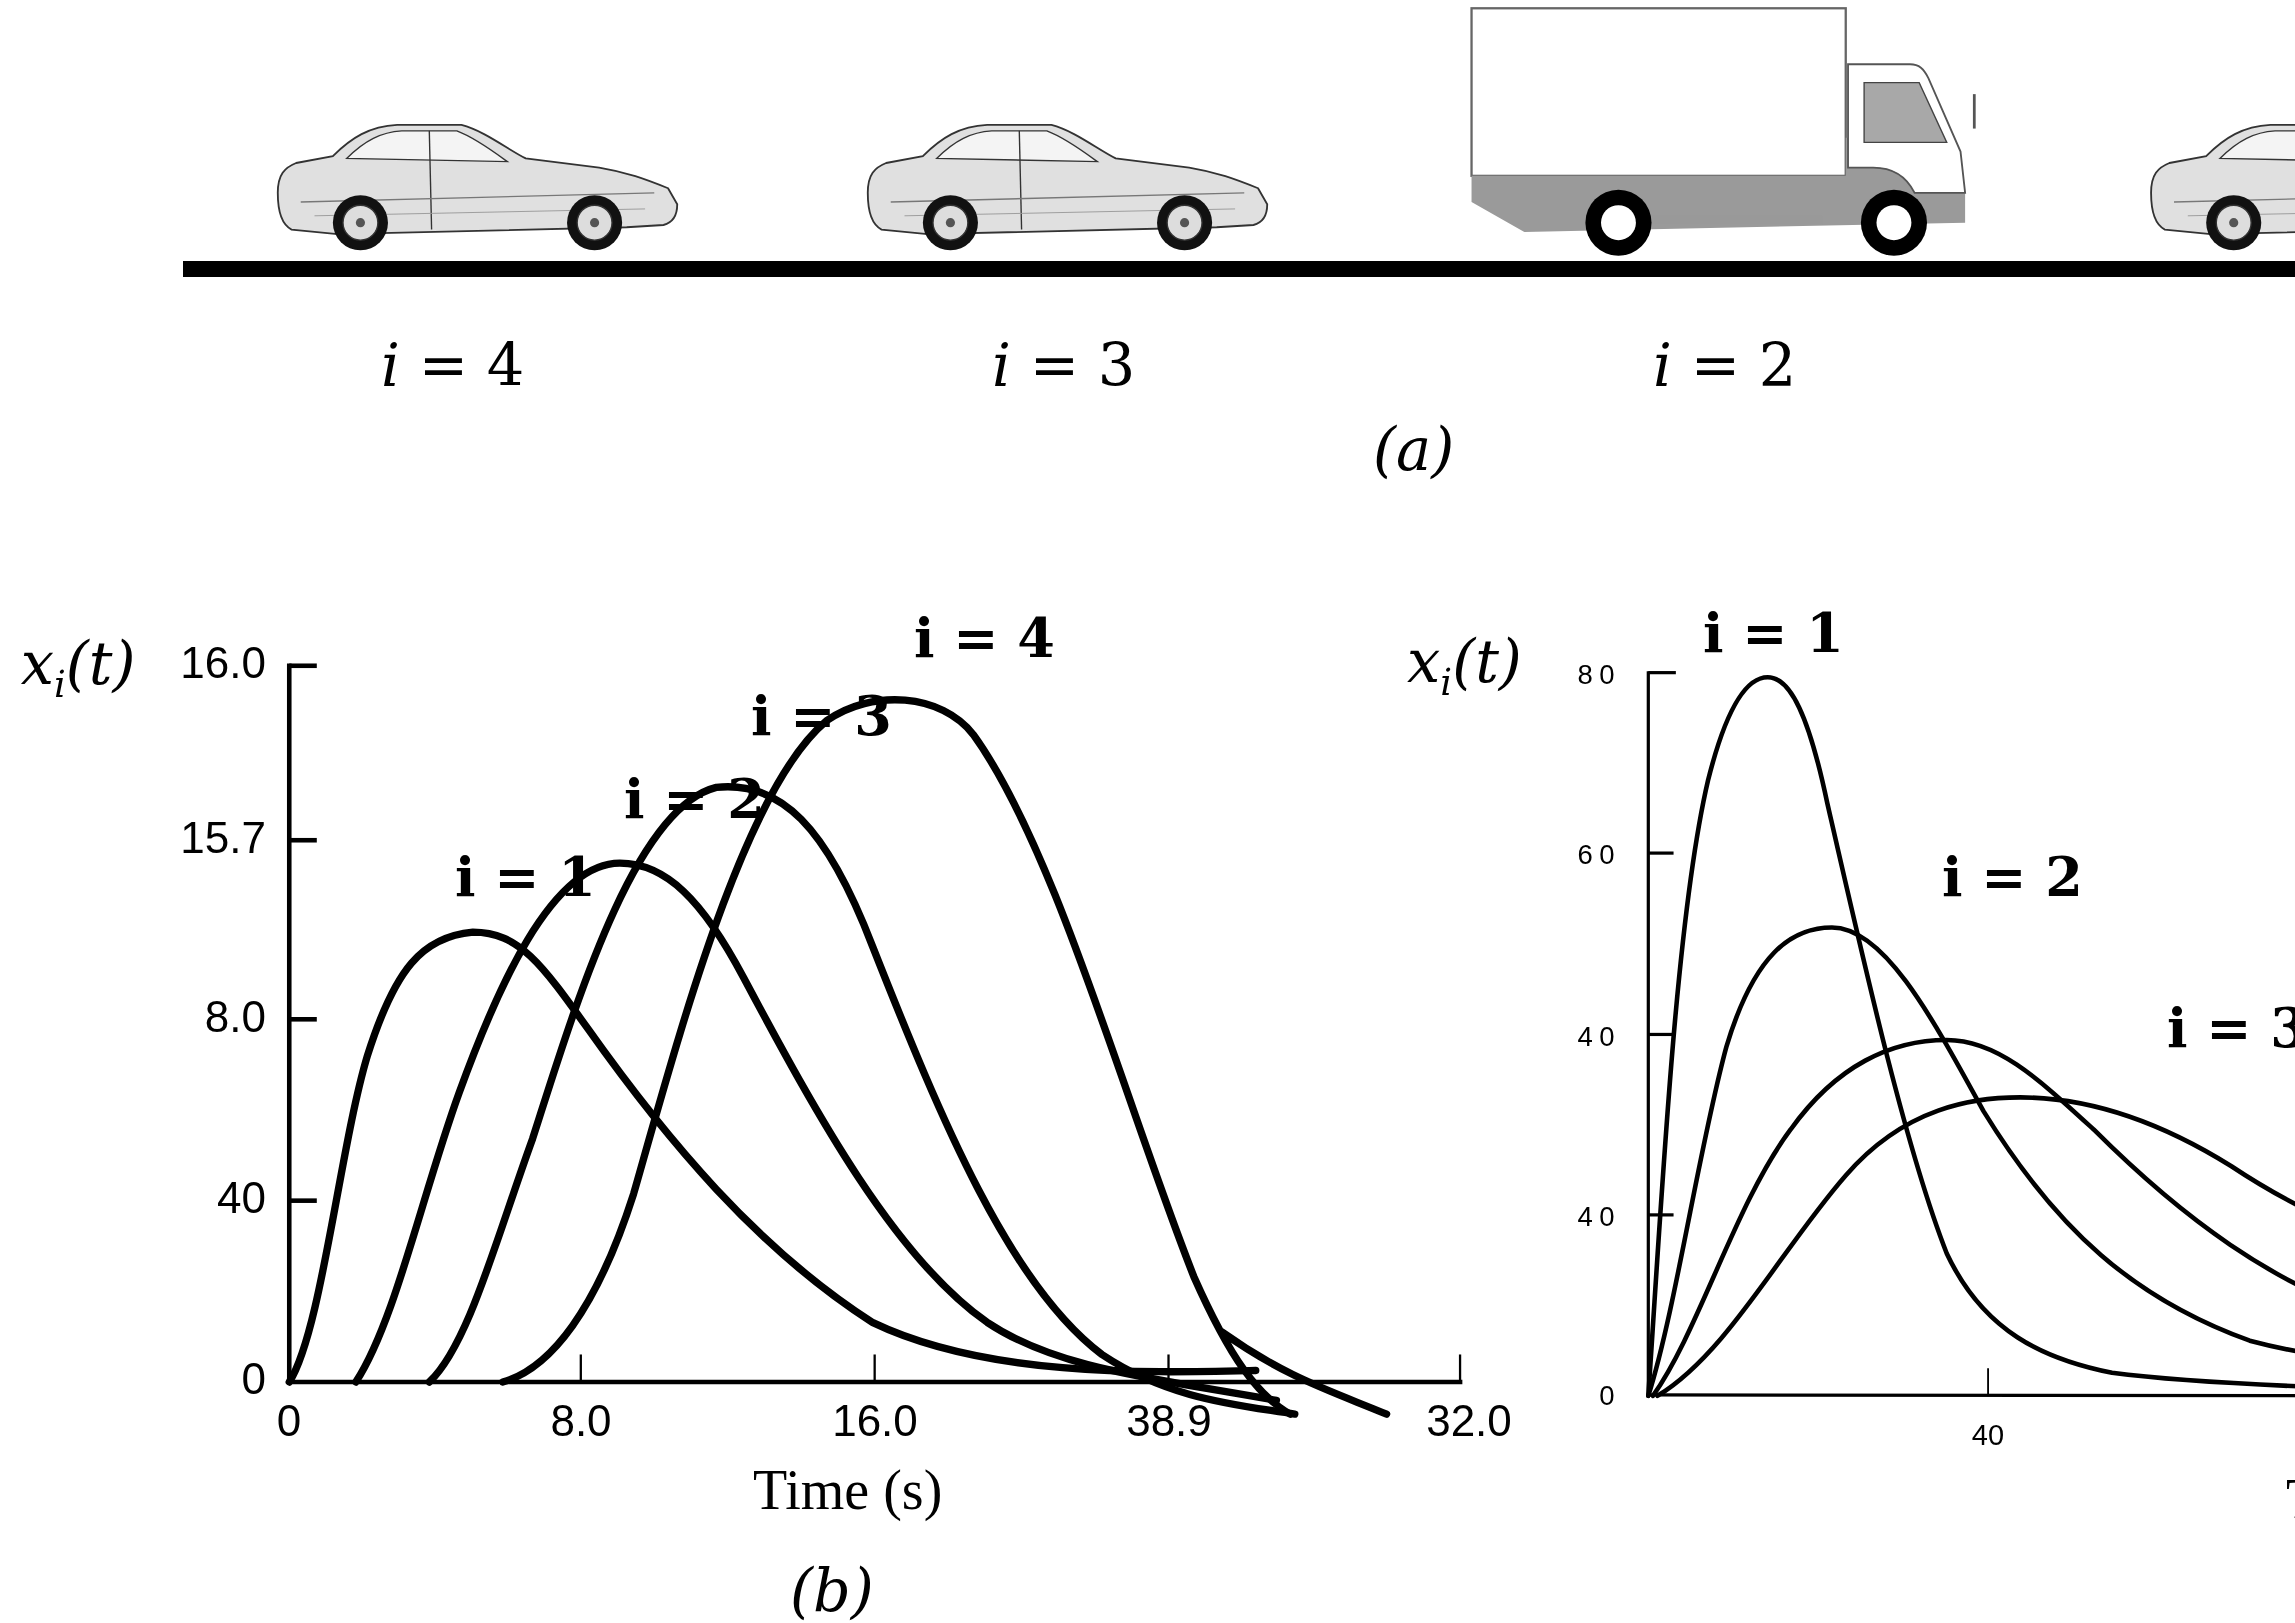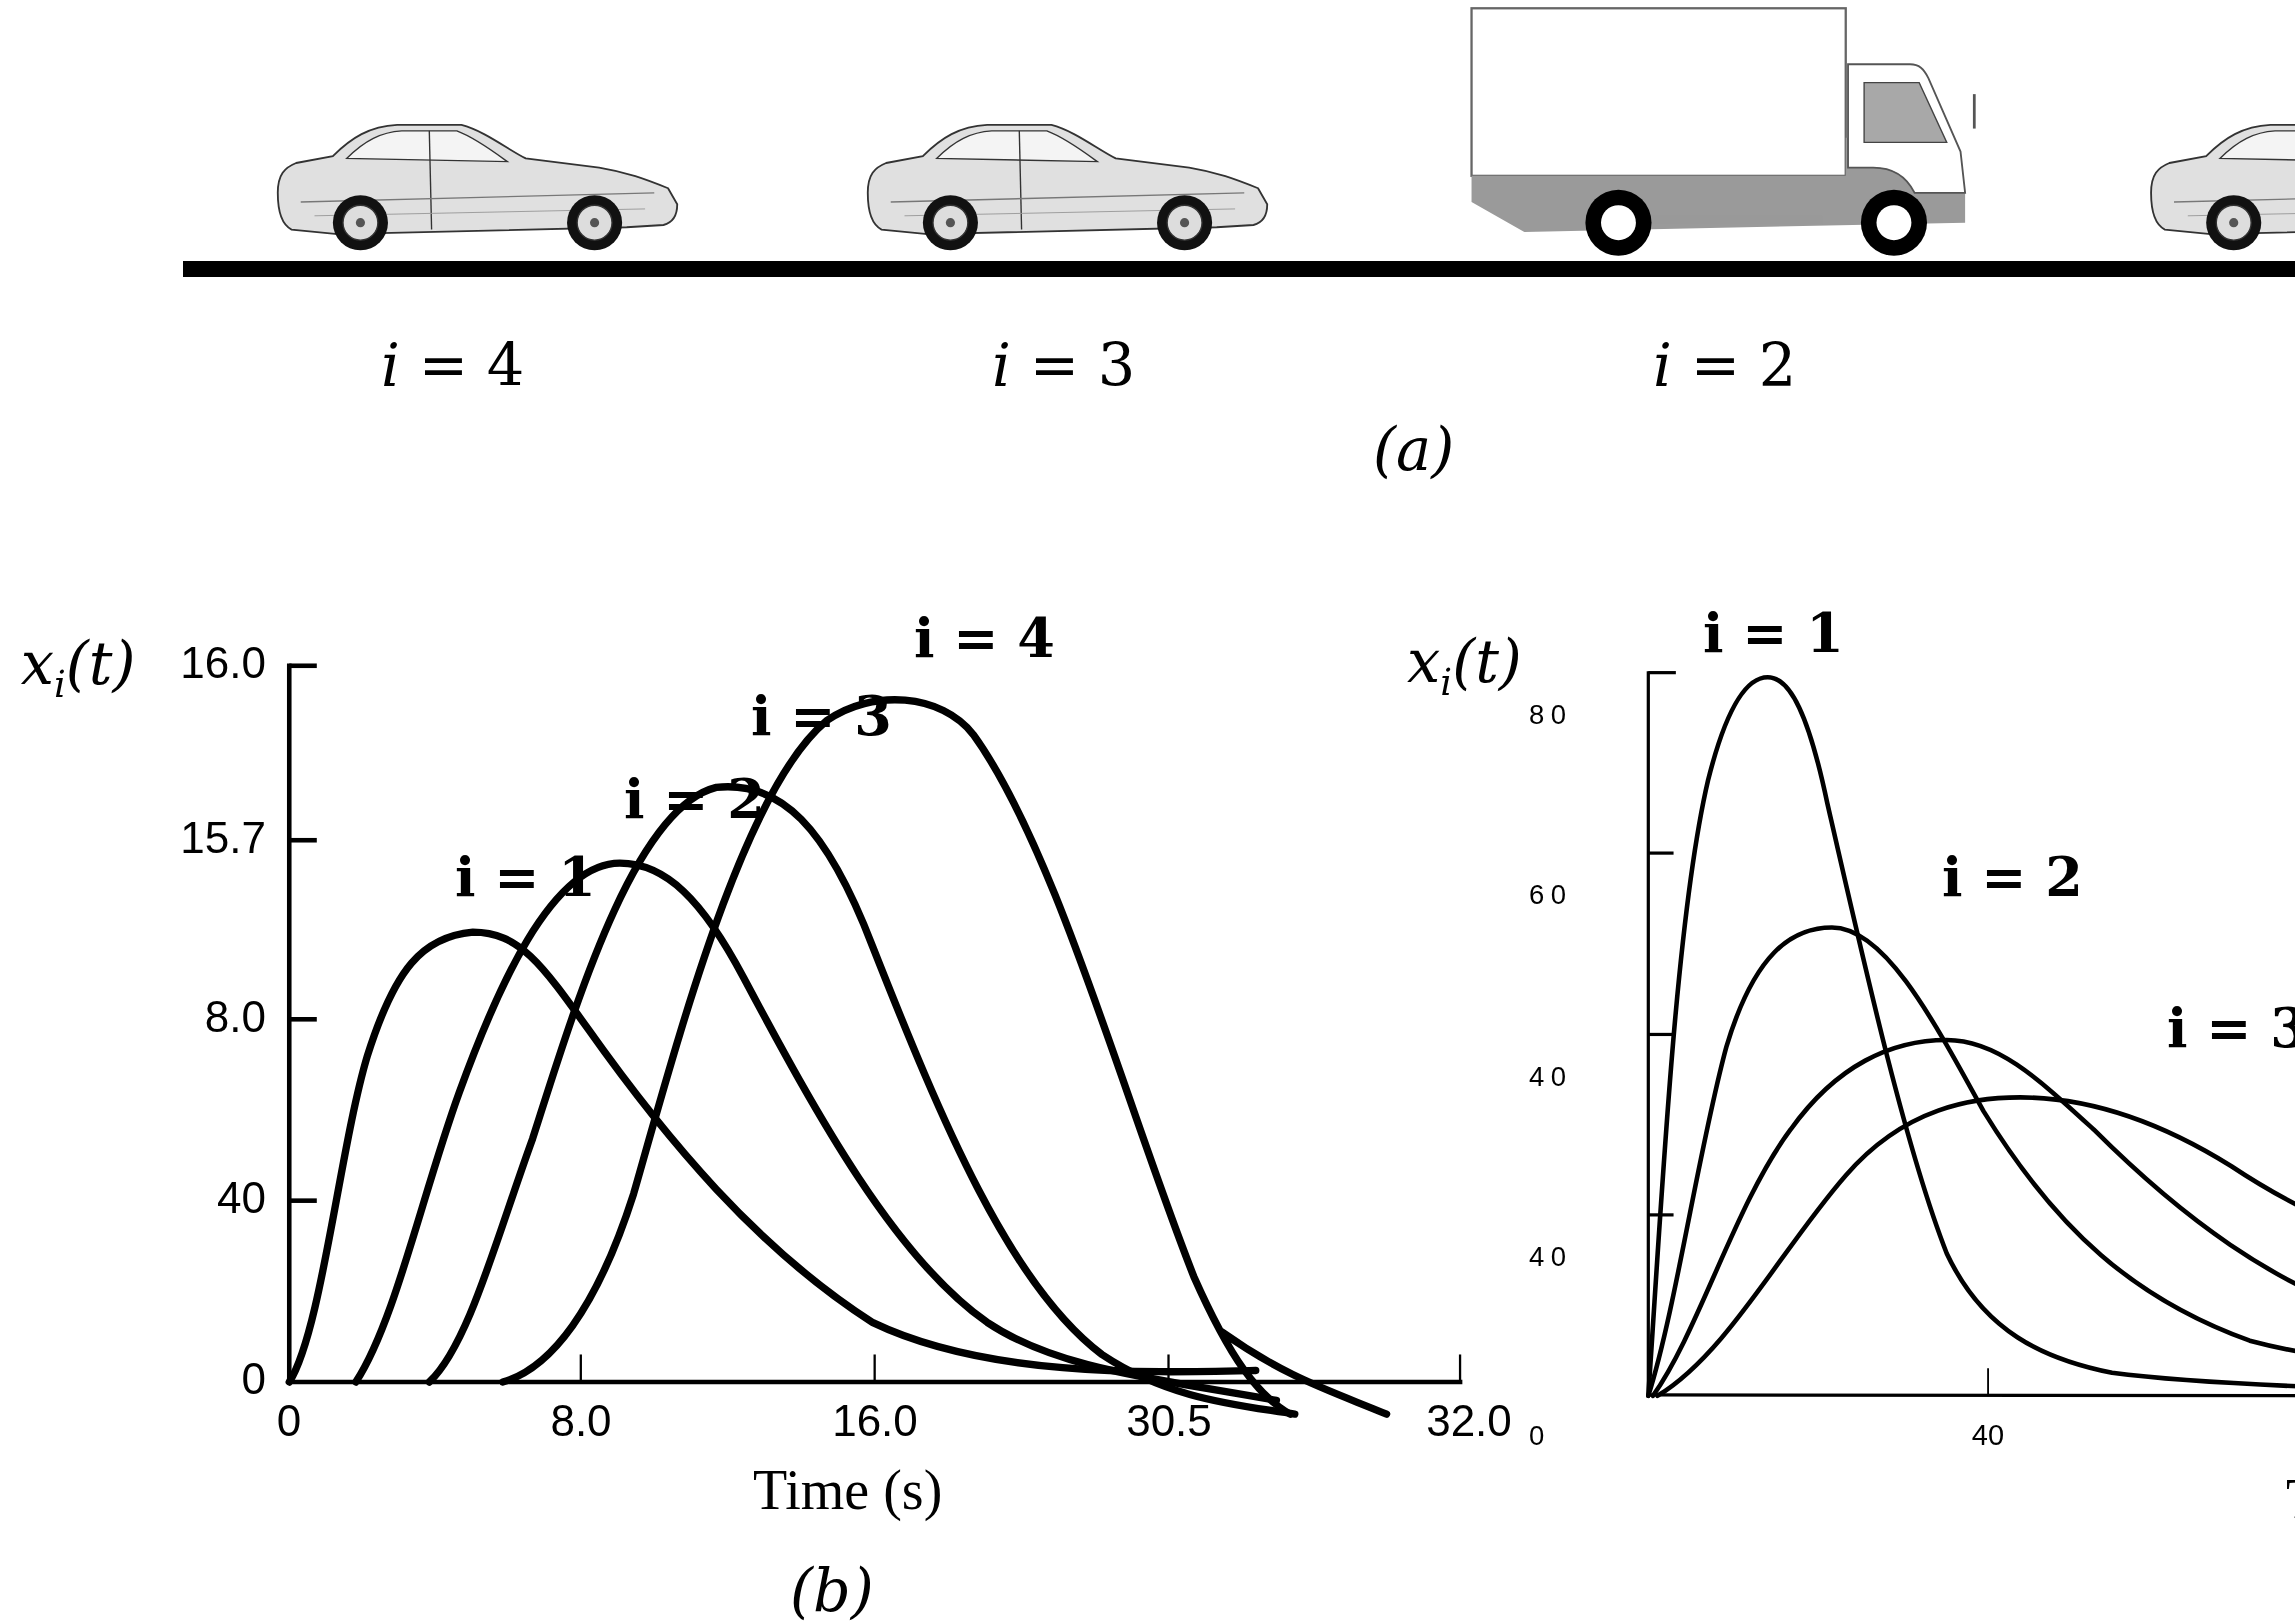--- a/index.html
+++ b/index.html
@@ -5,21 +5,21 @@
   html, body { margin:0; padding:0; background:#ffffff; }
   body { width:3062px; height:1624px; position:relative; overflow:hidden;
          font-family:"DejaVu Serif", serif; color:#000; }
   .road { position:absolute; left:183px; top:261px; width:2438px; height:15.6px; background:#000; }
   .vlabel { position:absolute; font-family:"DejaVu Serif", serif; font-size:59px; white-space:nowrap; }
   .vlabel i { font-style:italic; }
   .panel-label { position:absolute; font-family:"DejaVu Serif", serif; font-size:59px; font-style:italic; }
   .axis-title { position:absolute; font-family:"Liberation Serif", serif; font-size:56px; white-space:nowrap; }
   .ylab-b { position:absolute; font-family:"Liberation Sans", sans-serif; font-size:44px; text-align:right; width:119px; }
   .xlab-b { position:absolute; font-family:"Liberation Sans", sans-serif; font-size:44px; text-align:center; width:138px; }
-  .ylab-c { position:absolute; font-family:"Liberation Sans", sans-serif; font-size:27.5px; letter-spacing:6.4px; width:92px;margin-top:40px; }
+  .ylab-c { position:absolute; font-family:"Liberation Sans", sans-serif; font-size:27.5px; letter-spacing:6.4px; text-align:right; width:92px; }
   .xlab-c { position:absolute; font-family:"Liberation Sans", sans-serif; font-size:29px; text-align:center; width:110px; }
   .curve-label { position:absolute; font-family:"DejaVu Serif", serif; font-weight:bold; font-size:54px; white-space:nowrap; }
   .ylabel-math { position:absolute; font-family:"DejaVu Serif", serif; font-size:59px; font-style:italic; white-space:nowrap;text-align:center; }
   .ylabel-math sub { font-size:37px; }
   svg { position:absolute; left:0; top:0; }
 </style>
 </head>
 <body>
 
 <div>
@@ -108,21 +108,21 @@
 
   <div class="ylab-b" style="left:147px; top:638px;">16.0</div>
   <div class="ylab-b" style="left:147px; top:813px;">15.7</div>
   <div class="ylab-b" style="left:147px; top:992px;">8.0</div>
   <div class="ylab-b" style="left:147px; top:1173px;">40</div>
   <div class="ylab-b" style="left:147px; top:1354px;">0</div>
 
   <div class="xlab-b" style="left:220px; top:1396px;">0</div>
   <div class="xlab-b" style="left:512px; top:1396px;">8.0</div>
   <div class="xlab-b" style="left:806px; top:1396px;">16.0</div>
-  <div class="xlab-b" style="left:1100px; top:1396px;">30.5</div>
+  <div class="xlab-b" style="left:1100px; top:1396px;">38.9</div>
   <div class="xlab-b" style="left:1400px; top:1396px;">32.0</div>
 
   <div class="curve-label" style="left:455px; top:845px;">i = 1</div>
   <div class="curve-label" style="left:624px; top:767px;">i = 2</div>
   <div class="curve-label" style="left:751px; top:684px;">i = 3</div>
   <div class="curve-label" style="left:914px; top:606px;">i = 4</div>
 
   <div class="axis-title" style="left:753px; top:1458px;">Time (s)</div>
   <div class="panel-label" style="left:790px; top:1556px;">(b)</div>
 </div>

